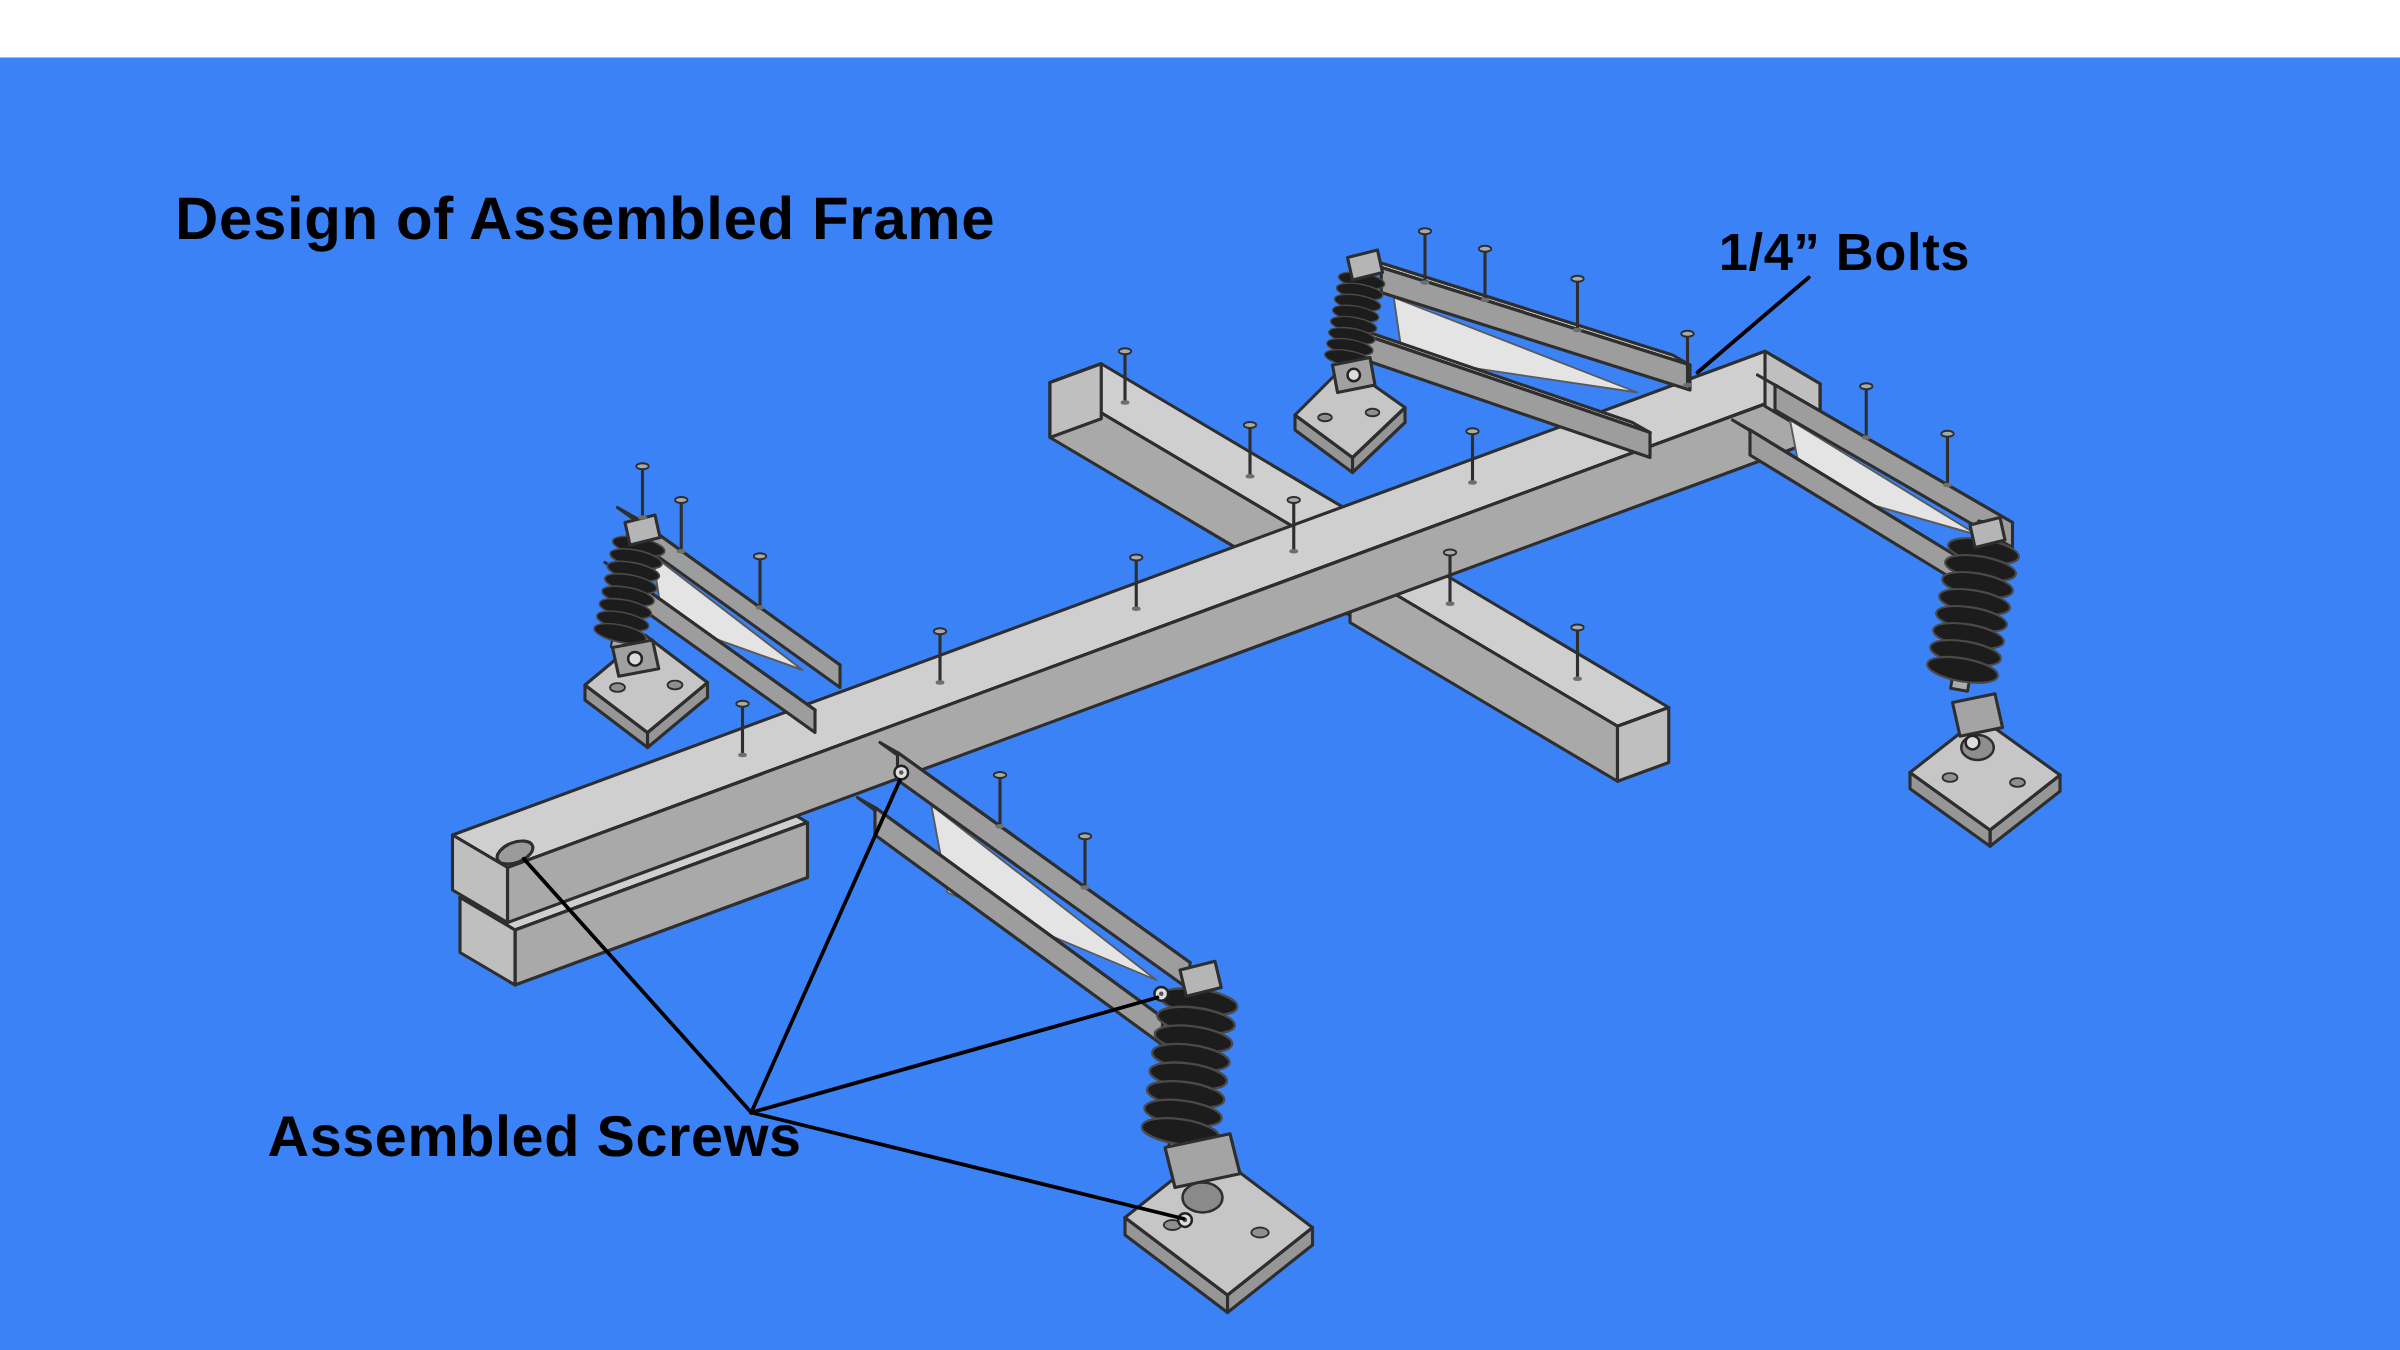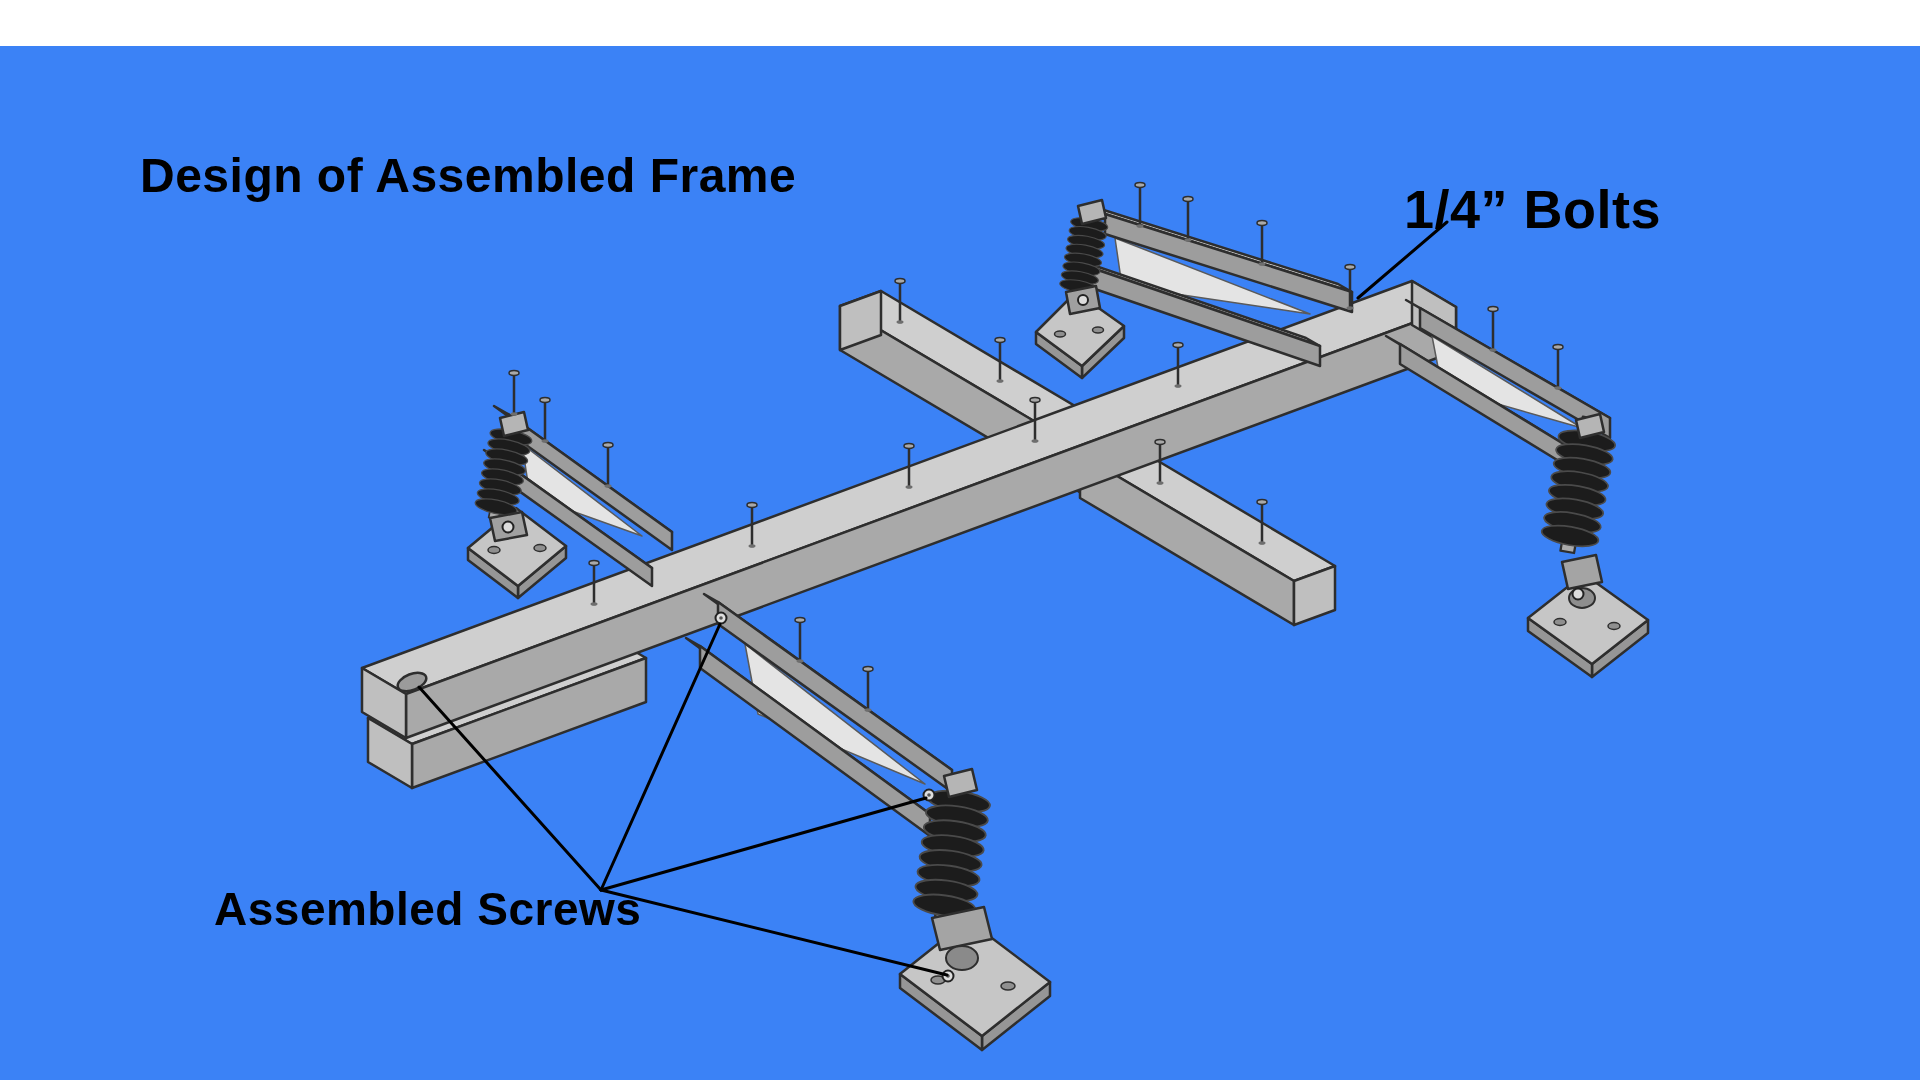--- a/index.html
+++ b/index.html
@@ -2,21 +2,21 @@
 <html><head>
 <meta charset="utf-8">
 <title>Design of Assembled Frame</title>
 <style>
   * { margin:0; padding:0; box-sizing:border-box; }
   html, body { width:1920px; height:1080px; background:#ffffff; font-family:"Liberation Sans", sans-serif; }
   .canvas { position:relative; width:1920px; height:1080px; background:#3b82f6; overflow:hidden;margin-top:46px; }
   svg.drawing { position:absolute; left:0; top:0; }
   .label { position:absolute; color:#000; font-weight:700; white-space:nowrap; letter-spacing:0.5px; }
   .label.title  { left:140px;  top:102px; font-size:48px; }
-  .label.bolts  { left:1404px; top:132px; font-size:54px; }
+  .label.bolts  { left:1375px; top:132px; font-size:42px; }
   .label.screws { left:214px;  top:836px; font-size:46px; }
 </style>
 </head>
 <body>
 
 <div class="canvas">
 
   <svg class="drawing" width="1920" height="1080" viewBox="0 0 1920 1080" stroke-linejoin="round" stroke-linecap="round">
 
     <defs>

